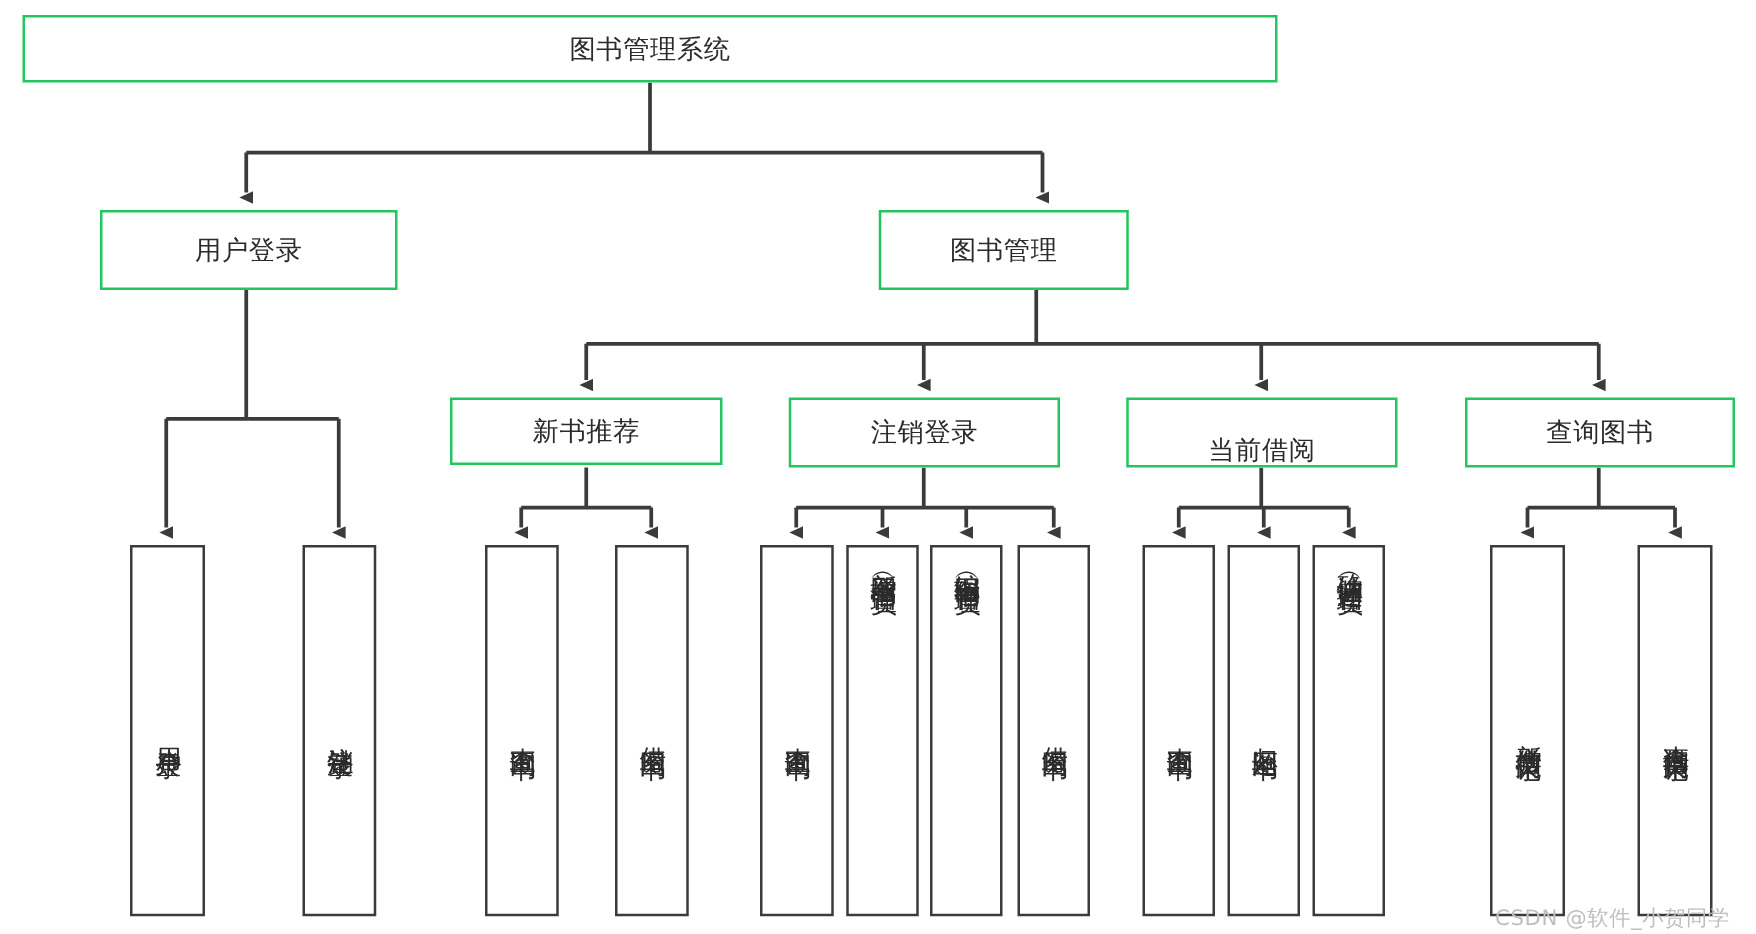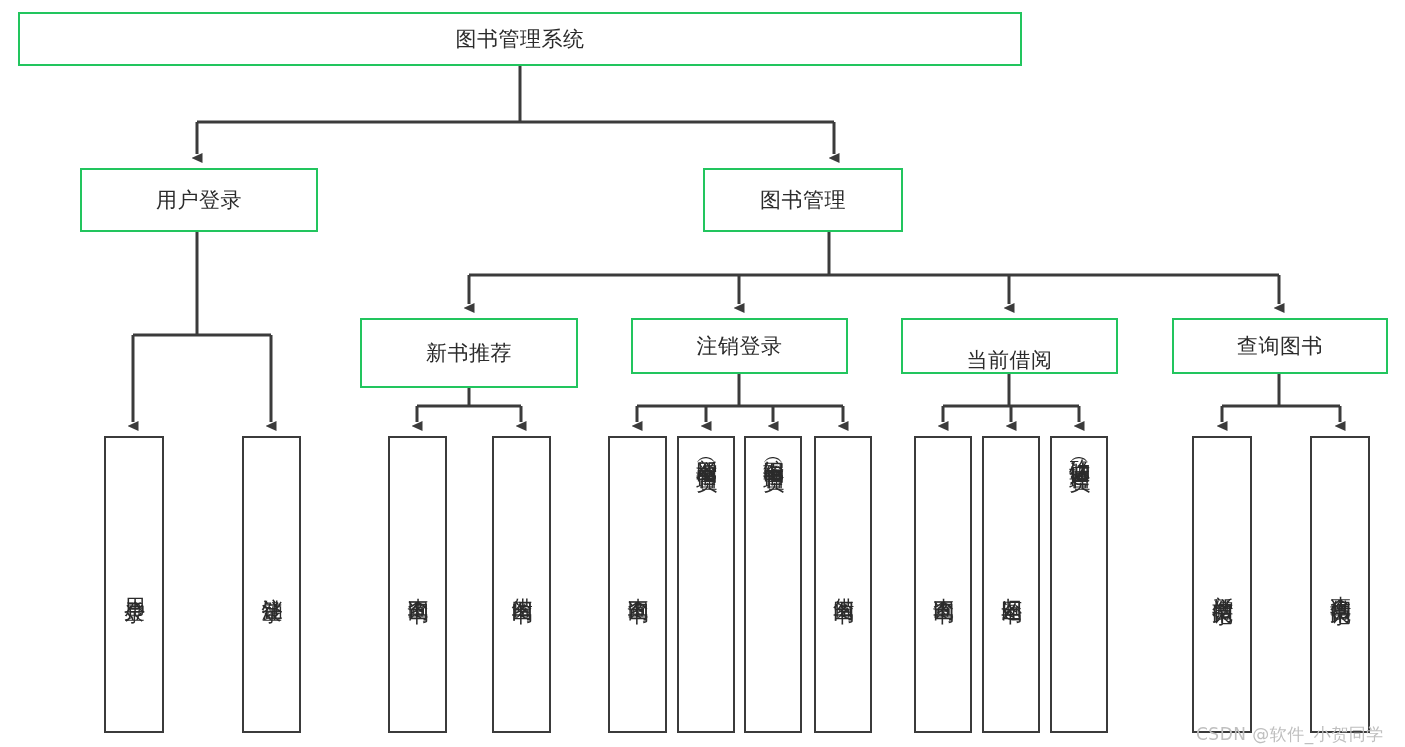--- a/index.html
+++ b/index.html
@@ -136,21 +136,21 @@
   </div>
 
   <div class="node-box" style="left:80px; top:168px; width:238px; height:64px;">
     <span class="node-label">用户登录</span>
   </div>
 
   <div class="node-box" style="left:678px; top:168px; width:200px; height:64px;margin-left:25px;">
     <span class="node-label">图书管理</span>
   </div>
 
-  <div class="node-box" style="left:360px; top:318px; width:218px; height:70px;">
+  <div class="node-box" style="left:360px; top:318px; width:218px; height:54px;">
     <span class="node-label">新书推荐</span>
   </div>
 
   <div class="node-box" style="left:631px; top:318px; width:217px; height:56px;">
     <span class="node-label">注销登录</span>
   </div>
 
   <div class="node-box" style="left:901px; top:318px; width:217px; height:56px;align-items:flex-end;">
     <span class="node-label">当前借阅</span>
   </div>

